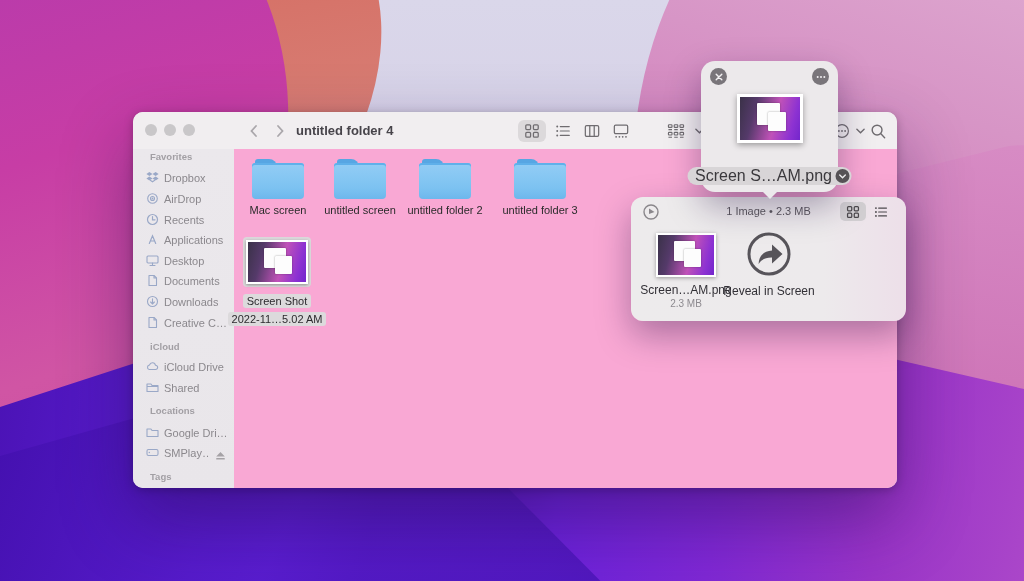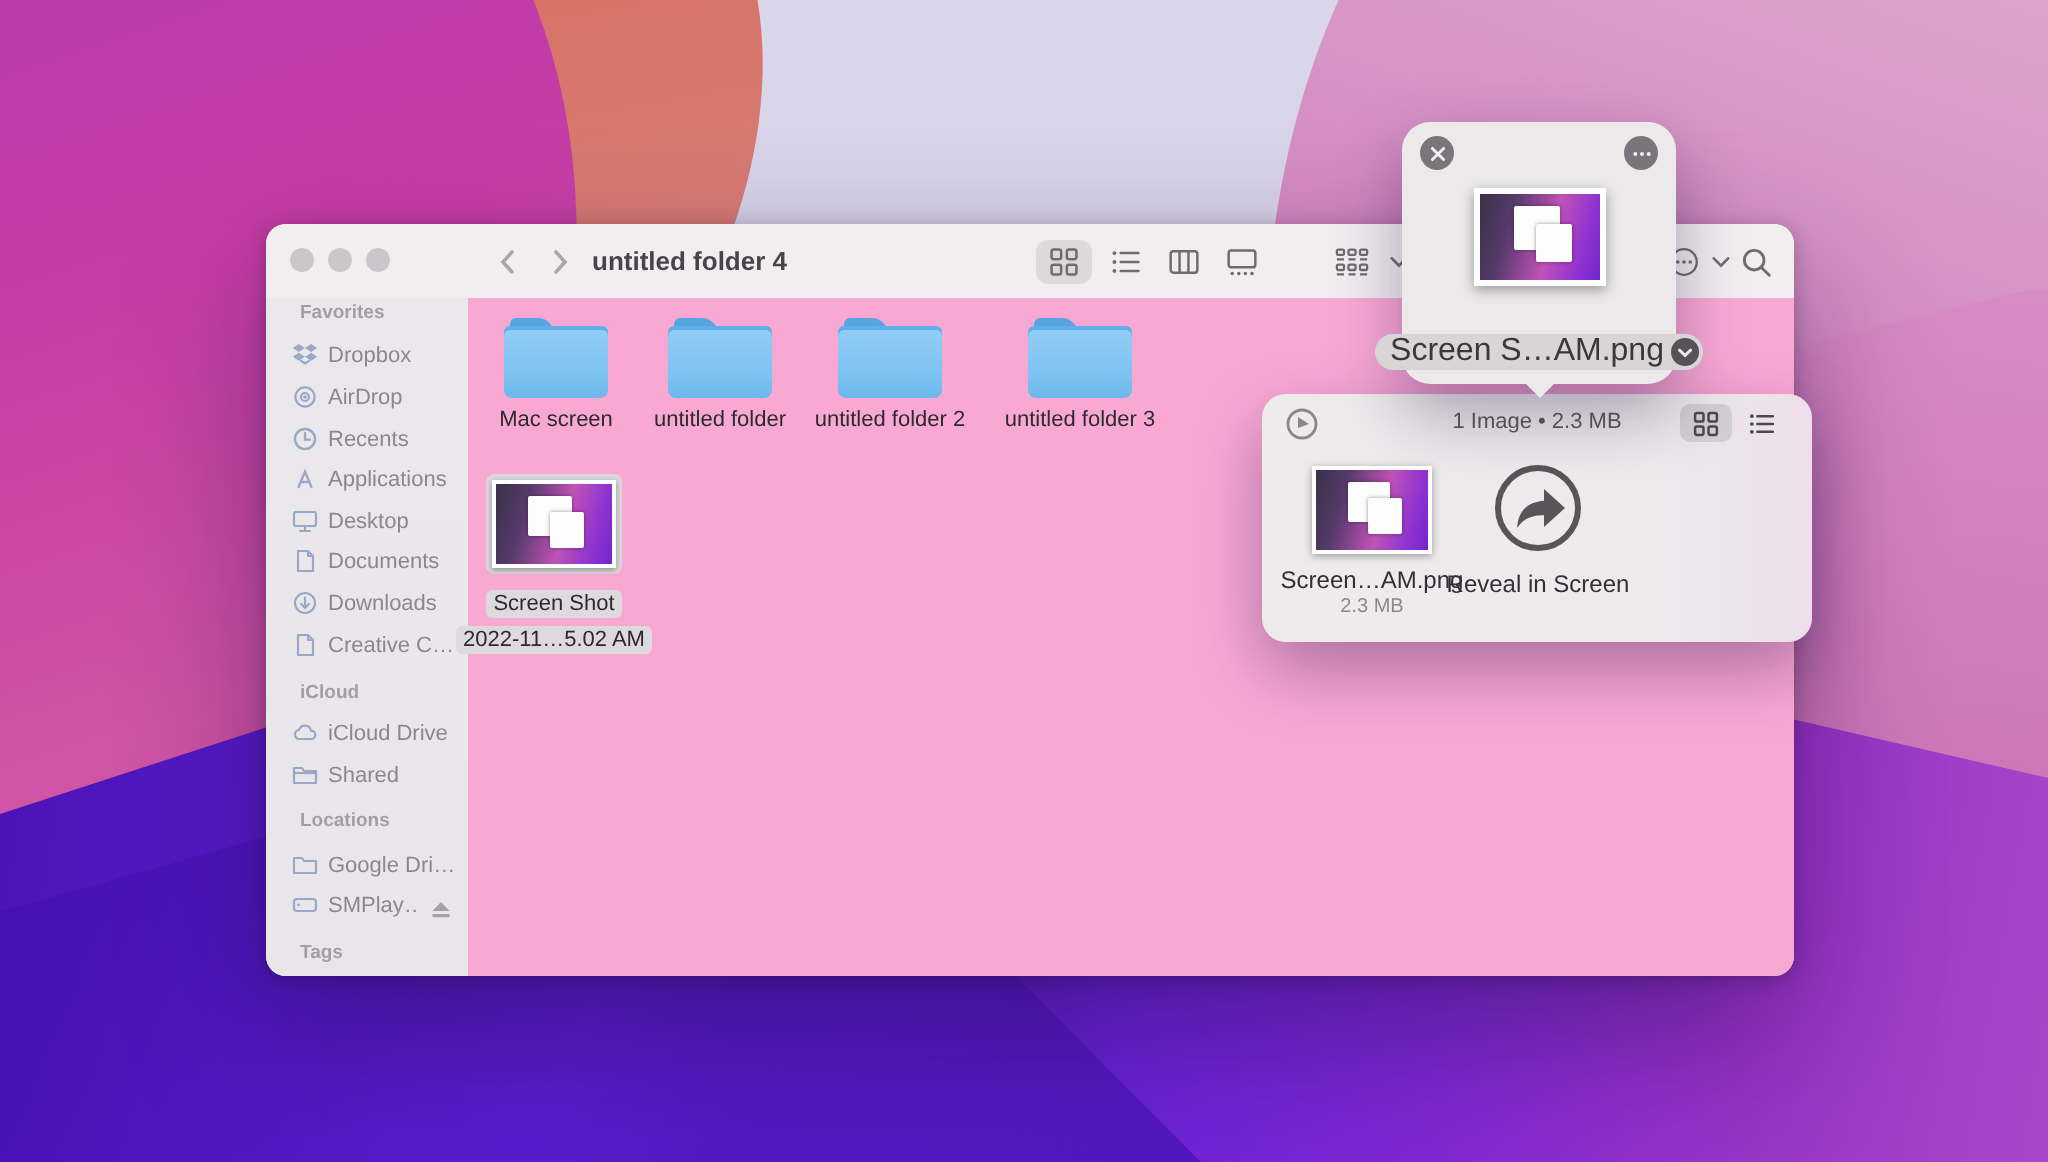--- a/index.html
+++ b/index.html
@@ -348,21 +348,21 @@
           <i></i>
           <b></b>
         </div>
       <div class="lbl">Mac screen</div>
     </div>
     <div class="tile" style="left:78px;top:10px">
       <div class="folder">
           <i></i>
           <b></b>
         </div>
-      <div class="lbl">untitled folder</div>
+      <div class="lbl">untitled screen</div>
     </div>
     <div class="tile" style="left:163px;top:10px">
       <div class="folder">
           <i></i>
           <b></b>
         </div>
       <div class="lbl">untitled folder 2</div>
     </div>
     <div class="tile" style="left:258px;top:10px">
       <div class="folder">

